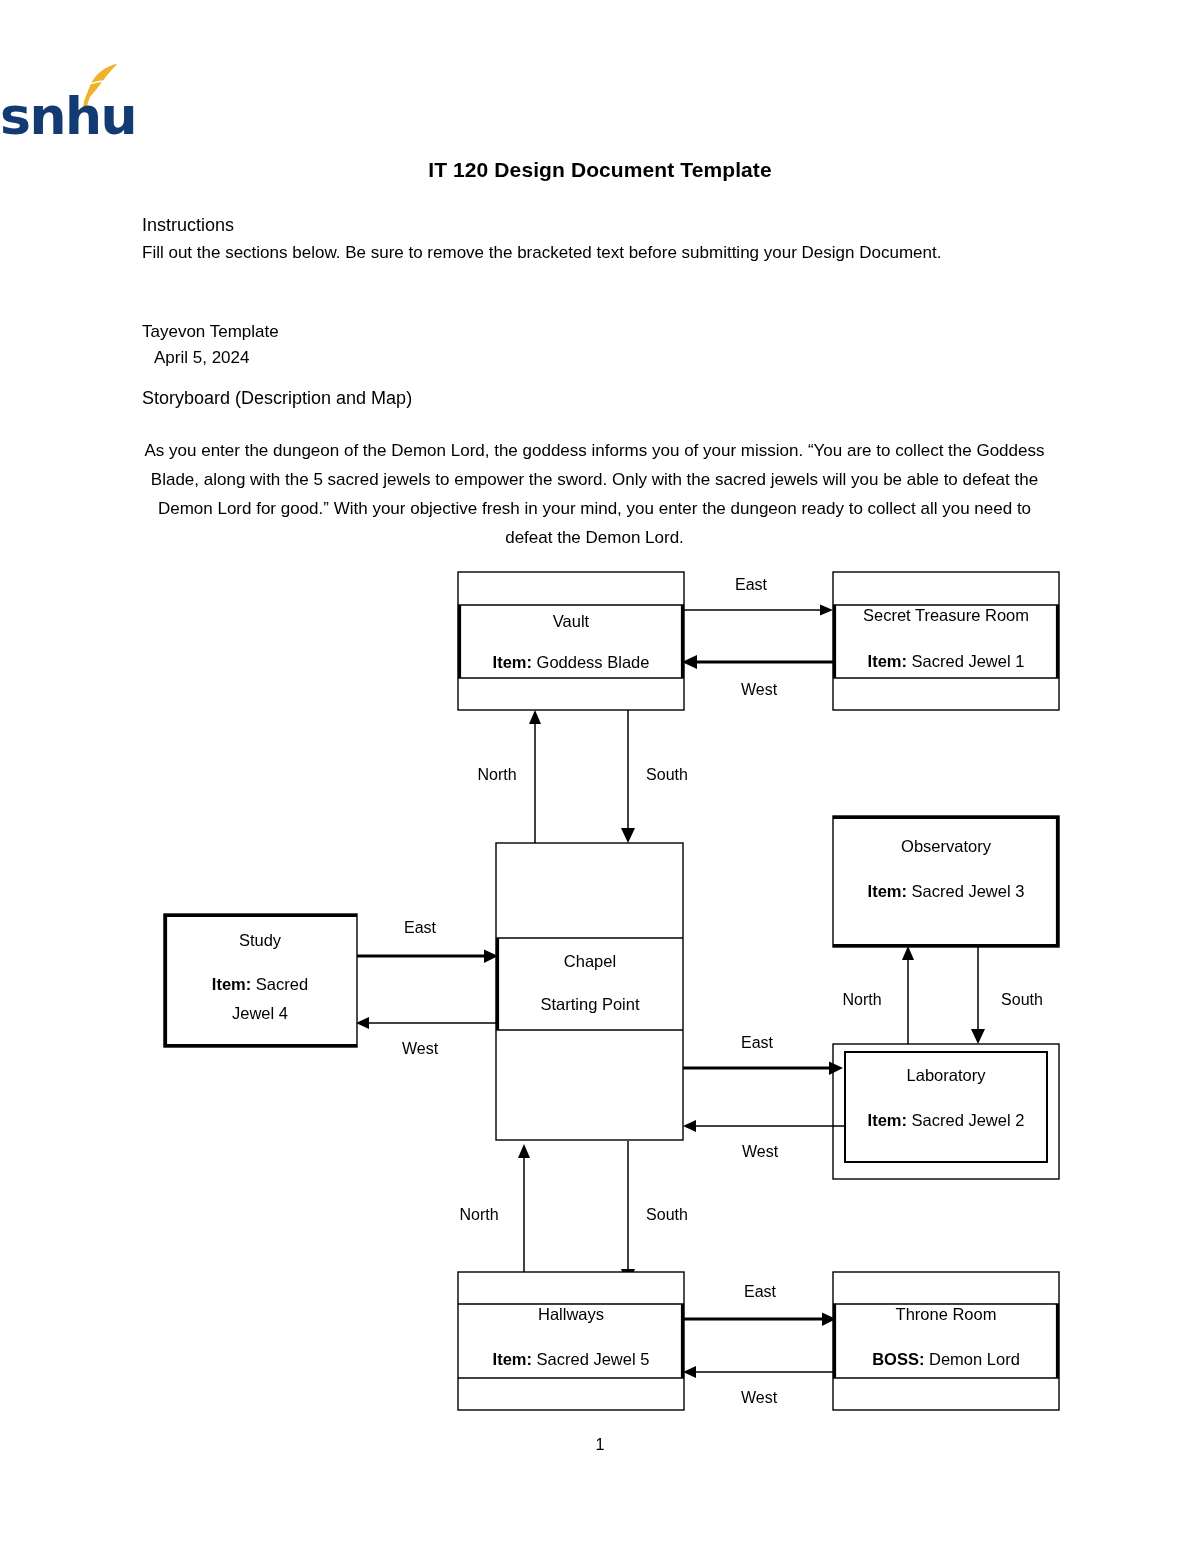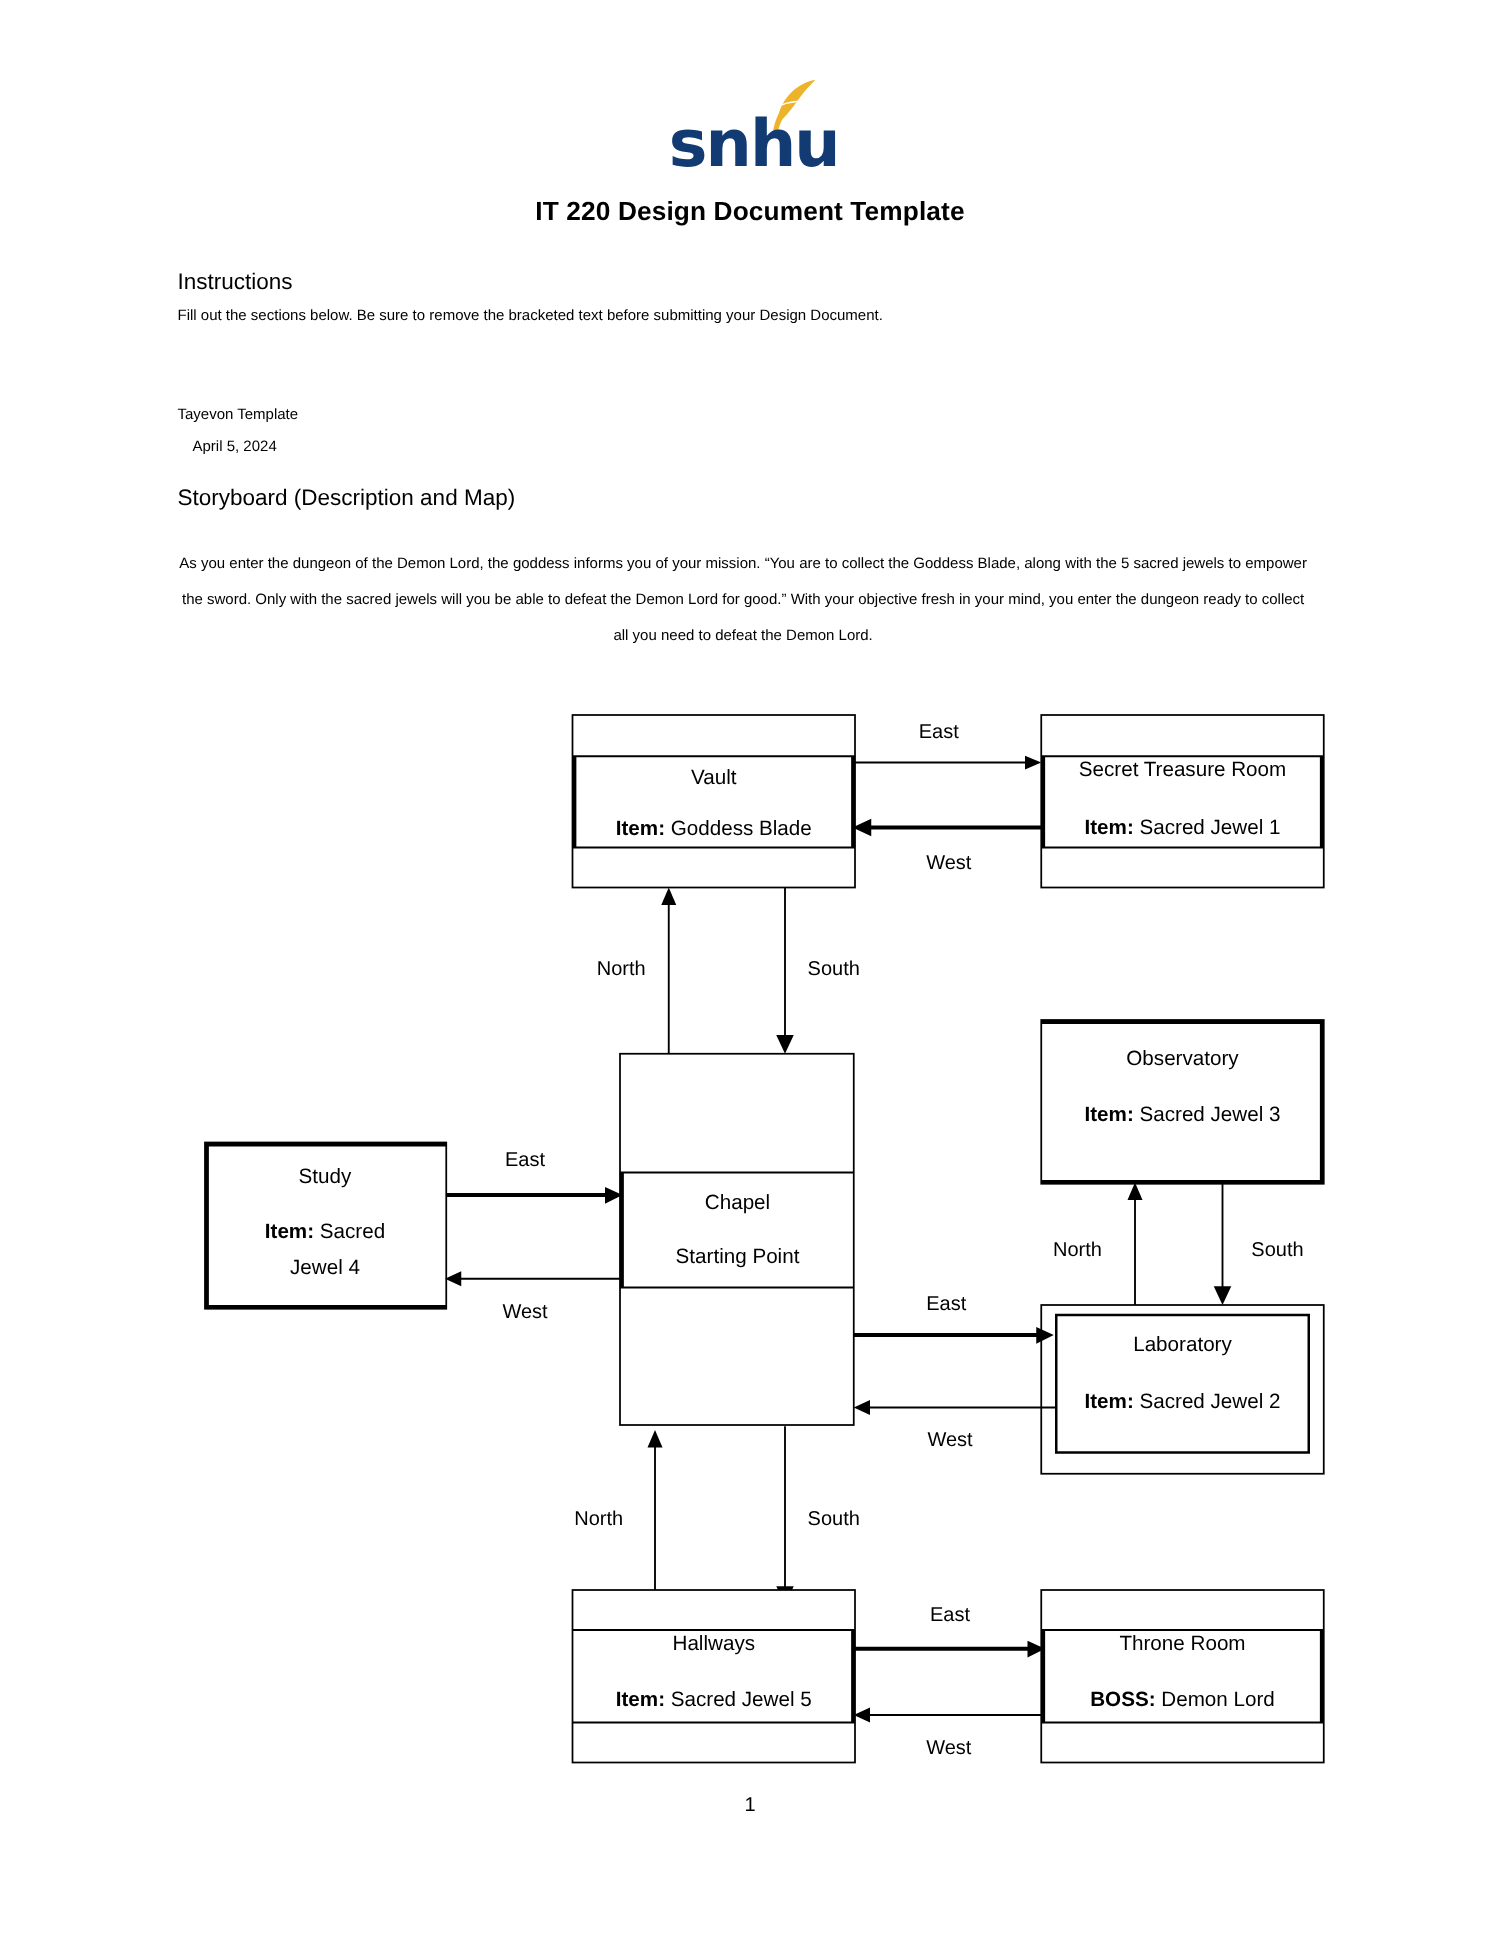--- a/index.html
+++ b/index.html
@@ -15,21 +15,20 @@
   }
 
   
   .logo-wrap {
     position: absolute;
     left: 0; right: 0;
     top: 62px;
     height: 80px;
     display: flex;
     align-items: flex-end;
-    justify-content: center;
   }
   .logo {
     position: relative;
     width: 130px;
     height: 80px;
   }
   .logo-text {
     position: absolute;
     left: 0;
     bottom: 0;
@@ -57,21 +56,21 @@
     font-size: 21px;
     font-weight: 700;
     letter-spacing: 0.1px;
   }
 
   
   .txt {
     position: absolute;
     left: 142px;
     width: 905px;
-    font-size: 12px;
+    font-size: 17px;
     line-height: 27px;
   }
   .h-sec { font-weight: 400; font-size: 18px; }
   #instructions-heading { top: 212px; }
   #instructions-body    { top: 239px; }
   #author-name          { top: 318px; }
   #author-date          { top: 344px; margin-left: 12px; }
   #storyboard-heading   { top: 385px; }
   #storyboard-body      { top: 436px; line-height: 29px; text-align: center; }
 
@@ -117,21 +116,21 @@
       <svg viewBox="0 0 44 52" width="44" height="52" aria-hidden="true">
         <path d="M41 2 C30 5 18 16 12 29 C9 35 7 42 7 48 L11 48 C11 41 14 34 18 28 C23 20 31 12 41 2 Z" fill="#edb42b"></path>
         <path d="M41 2 C33 3 23 9 17 18 C13 24 11 31 11 37 C16 33 21 27 26 20 C31 13 37 6 41 2 Z" fill="#edb42b"></path>
         <path d="M14 22 C19 20 26 19 31 19" stroke="#ffffff" stroke-width="1.3" fill="none"></path>
       </svg>
     </span>
     <span class="logo-text">snhu</span>
   </div>
 </div>
 
-<div class="doc-title">IT 220 Design Document Template</div>
+<div class="doc-title">IT 120 Design Document Template</div>
 
 <div class="txt h-sec" id="instructions-heading">Instructions</div>
 <div class="txt" id="instructions-body">Fill out the sections below. Be sure to remove the bracketed text before submitting your Design Document.</div>
 
 <div class="txt" id="author-name">Tayevon Template</div>
 <div class="txt" id="author-date">April 5, 2024</div>
 
 <div class="txt h-sec" id="storyboard-heading">Storyboard (Description and Map)</div>
 <div class="txt" id="storyboard-body">As you enter the dungeon of the Demon Lord, the goddess informs you of your mission. “You are to collect the Goddess Blade, along with the 5 sacred jewels to empower the sword. Only with the sacred jewels will you be able to defeat the Demon Lord for good.” With your objective fresh in your mind, you enter the dungeon ready to collect all you need to defeat the Demon Lord.</div>
 

